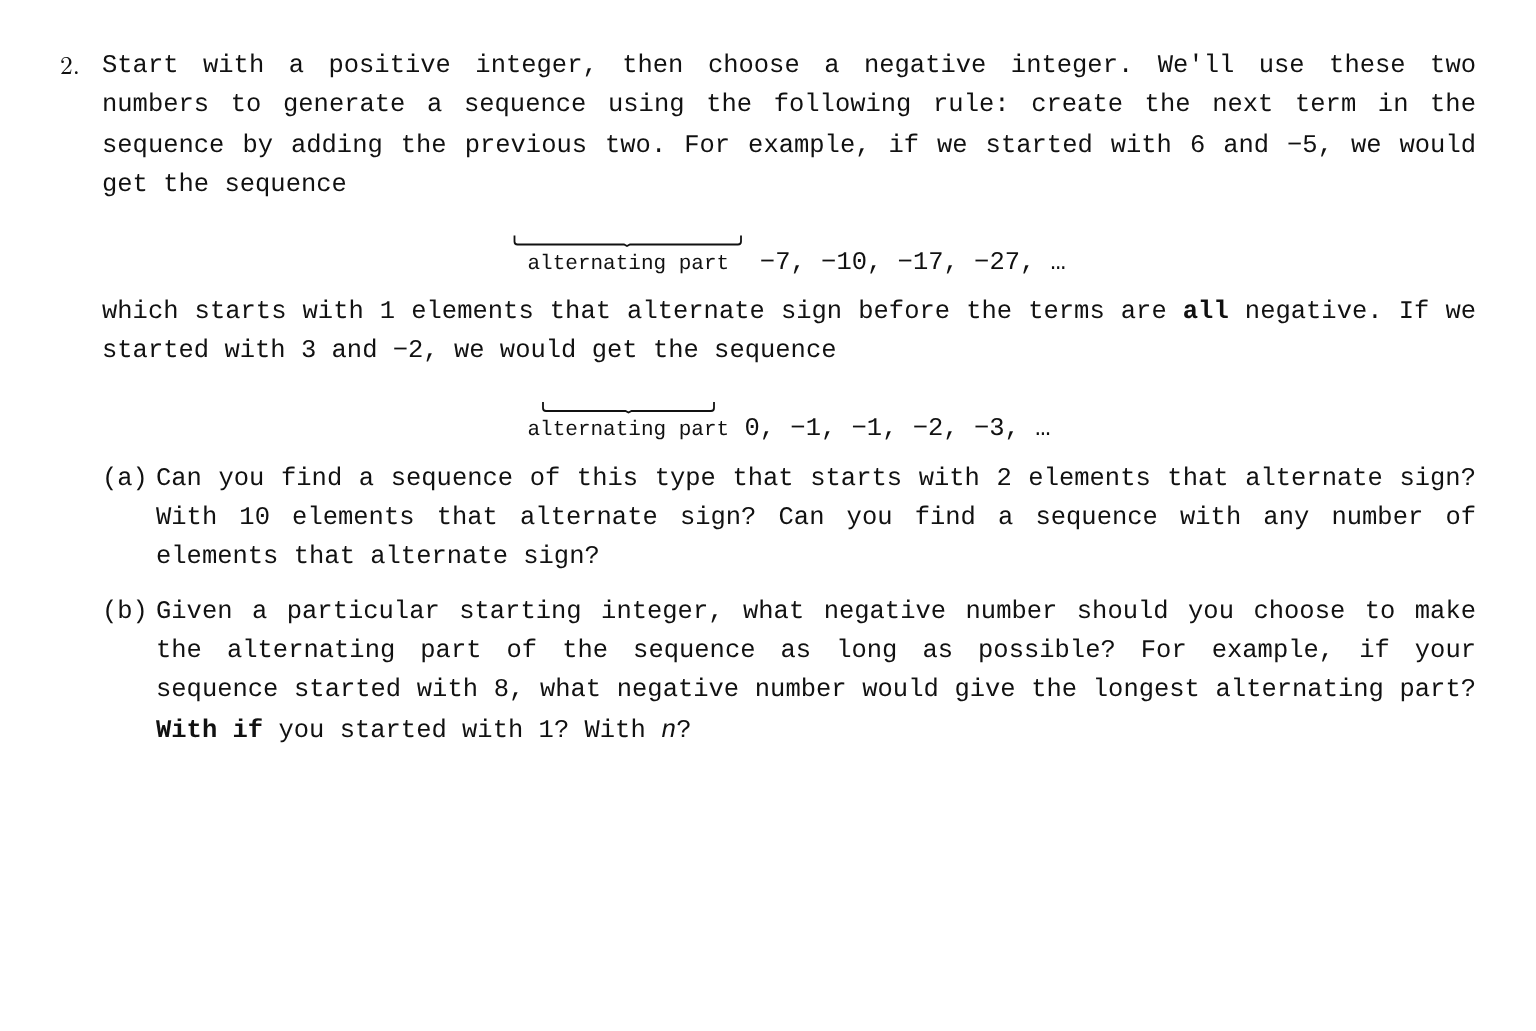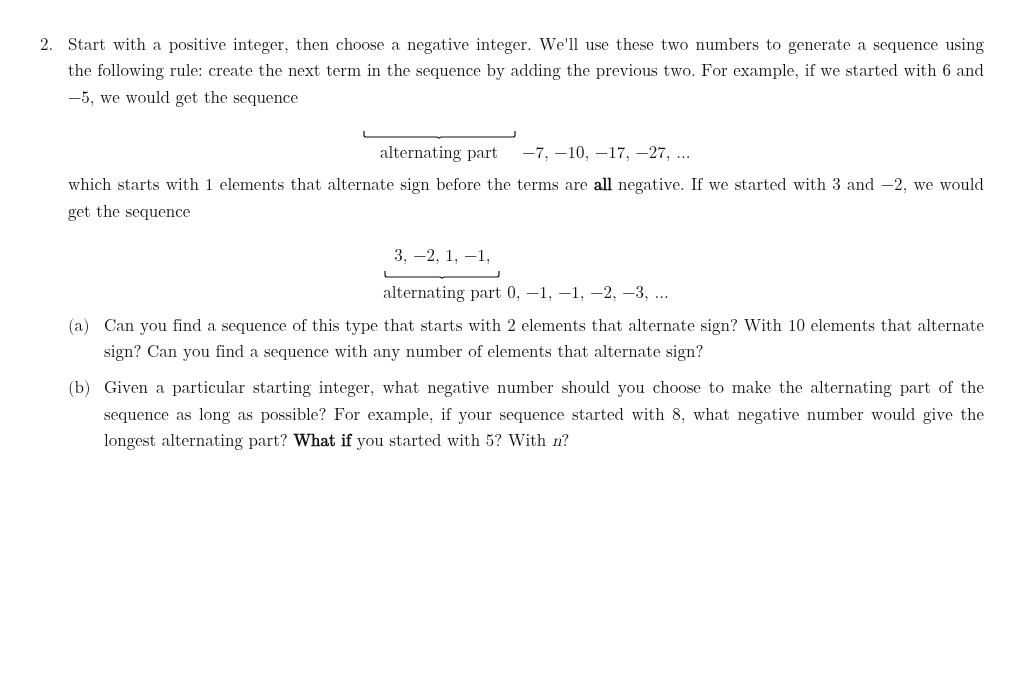--- a/index.html
+++ b/index.html
@@ -29,20 +29,21 @@
     .problem-number {
       font-size: 17px;
       font-weight: normal;
       min-width: 28px;
       flex-shrink: 0;
       padding-top: 0;
     }
 
     .problem-body {
       flex: 1;
+      font-family: Liberation Mono, monospace;
     }
 
     .intro-text {
       margin-bottom: 18px;
       text-align: justify;
     }
 
     .sequence-block {
       text-align: center;
       margin: 18px 0 6px 0;
@@ -100,21 +101,21 @@
       display: inline-block;
       position: relative;
       text-align: center;
     }
 
     .brace-content {
       display: block;
     }
 
     .brace-label {
-      font-size: 17px;
+      font-size: 14px;
       display: block;
       text-align: center;
       margin-top: 1px;
     }
   </style>
 </head>
 <body>
 
 <div class="problem-container">
   <div class="problem-number">2.</div>
@@ -136,42 +137,39 @@
       </div>
     </div>
 
     <div class="mid-text">
       <span>which starts with 1 elements that alternate sign before the terms are </span><span class="bold-text">all</span><span> negative. If we started with 3 and −2, we would get the sequence</span>
     </div>
 
     <div class="sequence-block">
       <div class="sequence-display">
         <span class="brace-container">
-          <span class="brace-content">
-            <span>3, −2, 1, −1,</span>
-          </span>
           
           <svg class="underbrace-svg" width="118" height="10" viewBox="0 0 118 10">
             <path d="M 2,2 L 2,6 Q 2,8 4,8 L 57,8 Q 59,9 59,9 Q 59,9 61,8 L 114,8 Q 116,8 116,6 L 116,2" fill="none" stroke="#111" stroke-width="1.2"></path>
           </svg>
           <span class="brace-label">alternating part</span>
         </span><span> 0, −1, −1, −2, −3, …</span>
       </div>
     </div>
 
 
     <ul class="parts-list">
       <li class="part-item">
         <span class="part-label">(a)</span>
         <span class="part-content">
           <span>Can you find a sequence of this type that starts with 2 elements that alternate sign? With 10 elements that alternate sign? Can you find a sequence with any number of elements that alternate sign?</span>
         </span>
       </li>
       <li class="part-item">
         <span class="part-label">(b)</span>
         <span class="part-content">
-          <span>Given a particular starting integer, what negative number should you choose to make the alternating part of the sequence as long as possible? For example, if your sequence started with 8, what negative number would give the longest alternating part? </span><span class="bold-text">What if</span><span> you started with 5? With </span><span class="math-inline">n</span><span>?</span>
+          <span>Given a particular starting integer, what negative number should you choose to make the alternating part of the sequence as long as possible? For example, if your sequence started with 8, what negative number would give the longest alternating part? </span><span class="bold-text">With if</span><span> you started with 1? With </span><span class="math-inline">n</span><span>?</span>
         </span>
       </li>
     </ul>
 
   </div>
 </div>
 
 </body></html>

